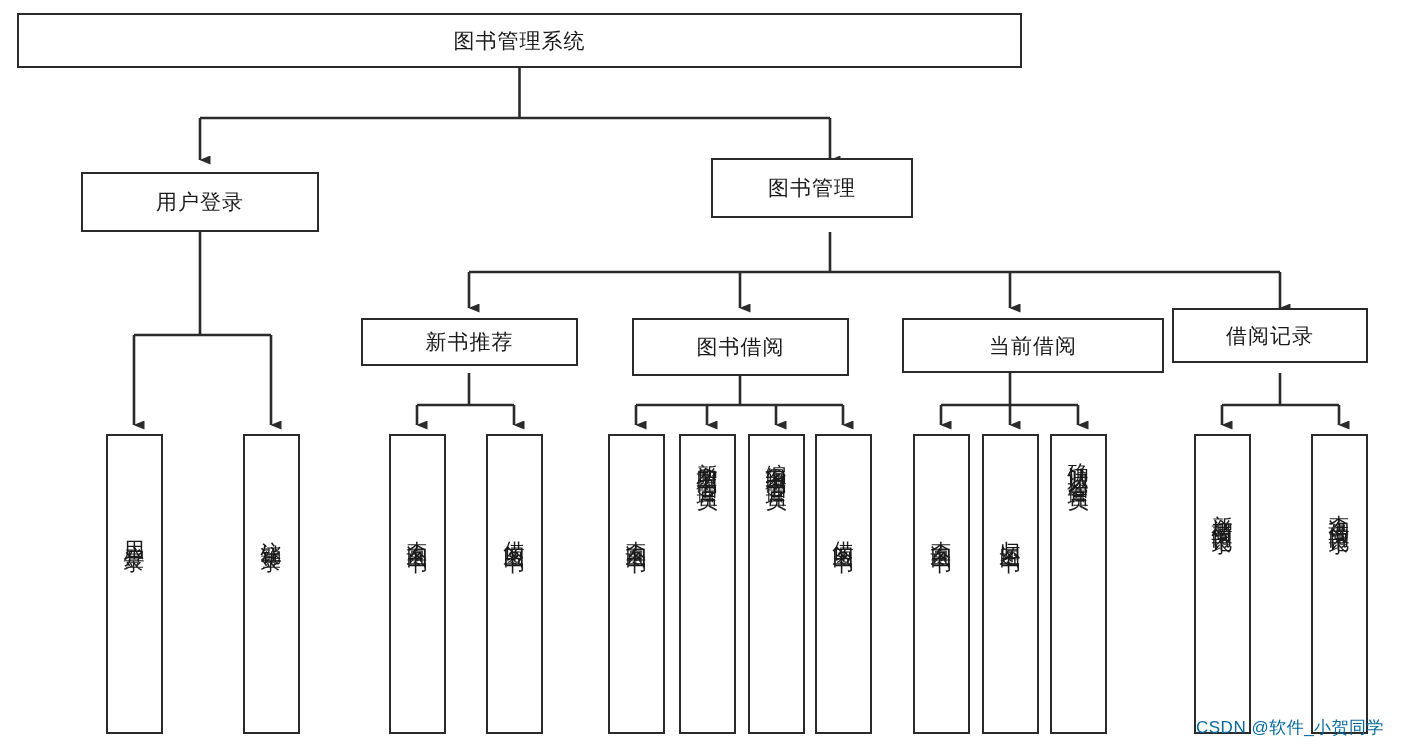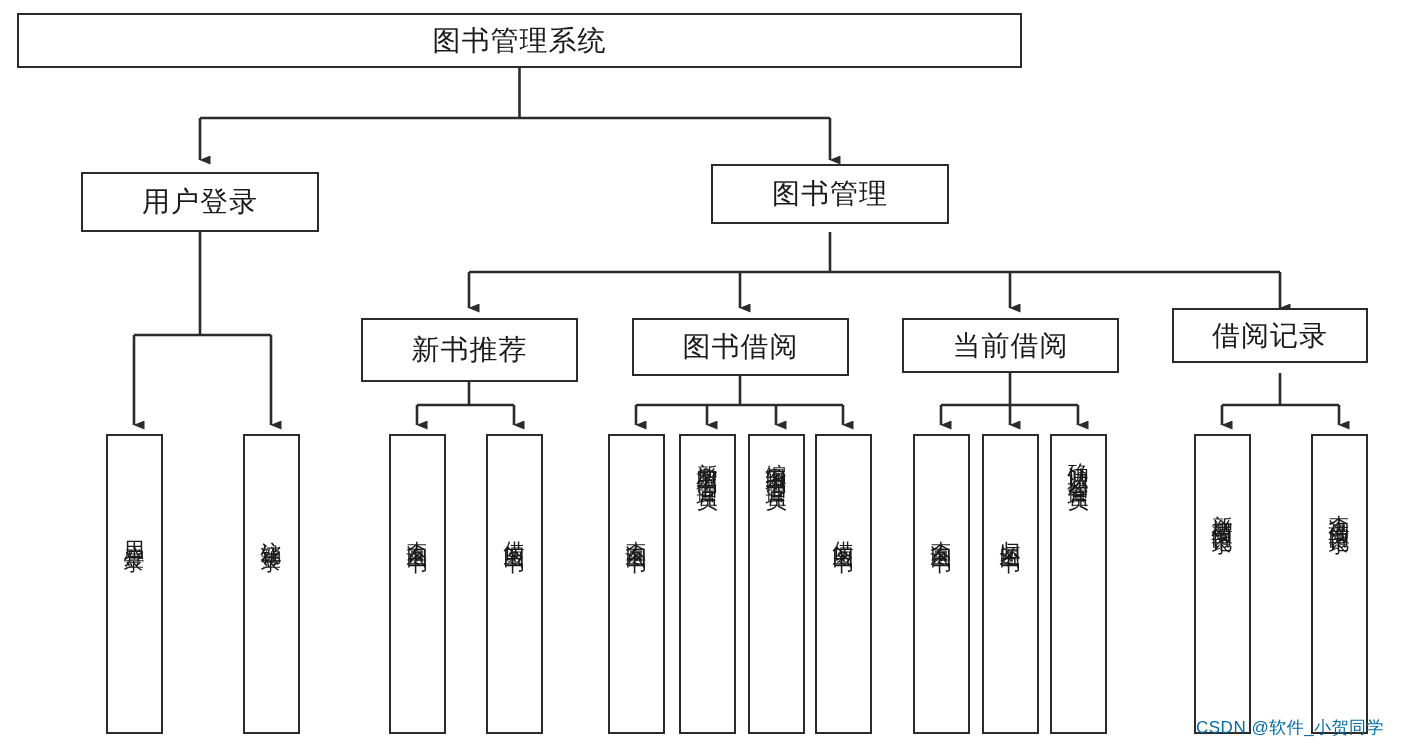--- a/index.html
+++ b/index.html
@@ -29,21 +29,21 @@
     position: absolute;
     box-sizing: border-box;
     border: 2px solid #2b2b2b;
     background: #ffffff;
     display: flex;
     align-items: center;
     justify-content: center;
     color: #1a1a1a;
   }
   .node.horiz {
-    font-size: 28px;
+    font-size: 21px;
     letter-spacing: 1px;
   }
   .node.vert {
     align-items: flex-start;
     justify-content: center;
     font-size: 21px;
   }
   .node.vert .vtext {
     writing-mode: vertical-rl;
     text-orientation: upright;
@@ -117,31 +117,31 @@
     </g>
   </svg>
 
   <div class="node horiz" style="left:17px; top:13px; width:1005px; height:55px;">
     <span>图书管理系统</span>
   </div>
 
   <div class="node horiz" style="left:81px; top:172px; width:238px; height:60px;">
     <span>用户登录</span>
   </div>
-  <div class="node horiz" style="left:711px; top:164px; width:238px; height:60px;">
+  <div class="node horiz" style="left:711px; top:158px; width:202px; height:60px;">
     <span>图书管理</span>
   </div>
 
-  <div class="node horiz" style="left:361px; top:318px; width:217px; height:64px;">
+  <div class="node horiz" style="left:361px; top:318px; width:217px; height:48px;">
     <span>新书推荐</span>
   </div>
   <div class="node horiz" style="left:632px; top:318px; width:217px; height:58px;">
     <span>图书借阅</span>
   </div>
-  <div class="node horiz" style="left:902px; top:318px; width:217px; height:55px;">
+  <div class="node horiz" style="left:902px; top:318px; width:262px; height:55px;">
     <span>当前借阅</span>
   </div>
   <div class="node horiz" style="left:1172px; top:308px; width:196px; height:55px;">
     <span>借阅记录</span>
   </div>
 
   <div class="node vert mid" style="left:106px; top:434px; width:57px; height:300px;">
     <span class="vtext">用户登录</span>
   </div>
   <div class="node vert mid" style="left:243px; top:434px; width:57px; height:300px;">

